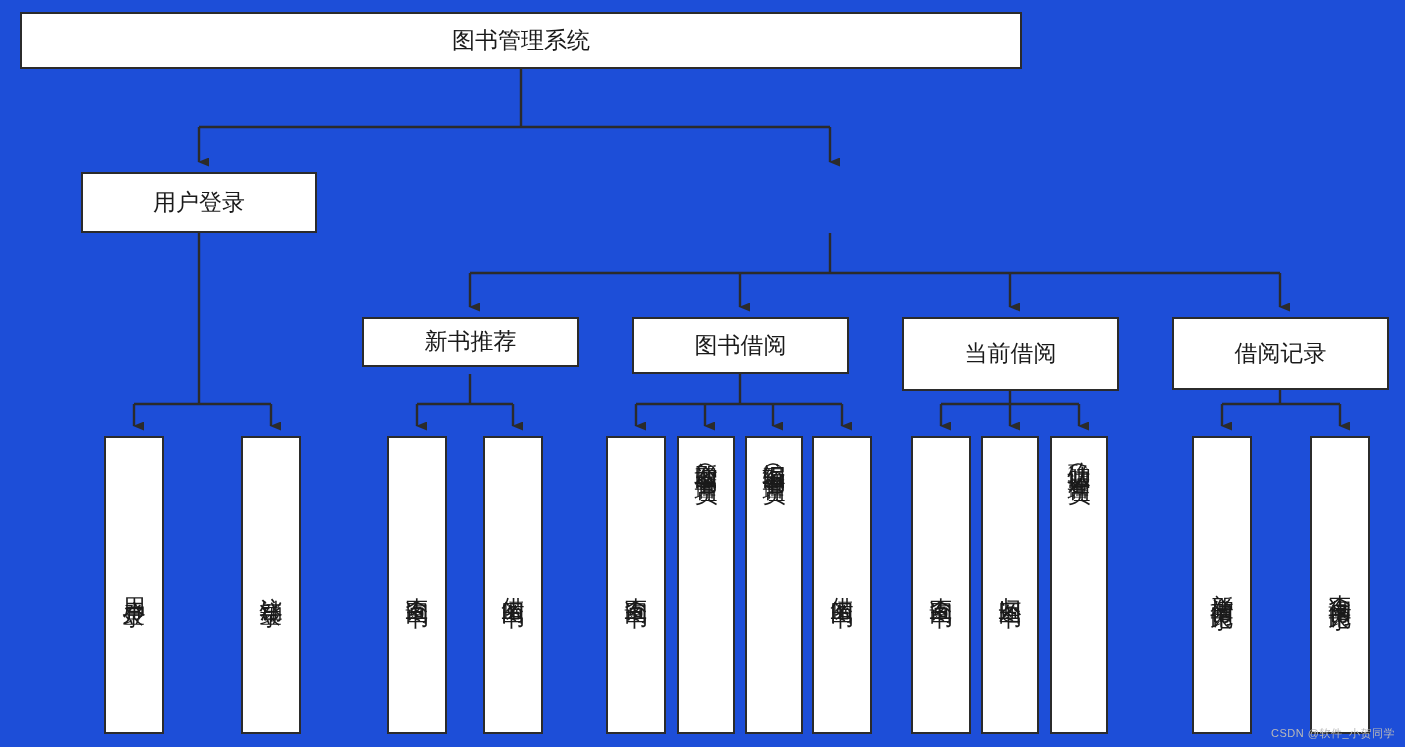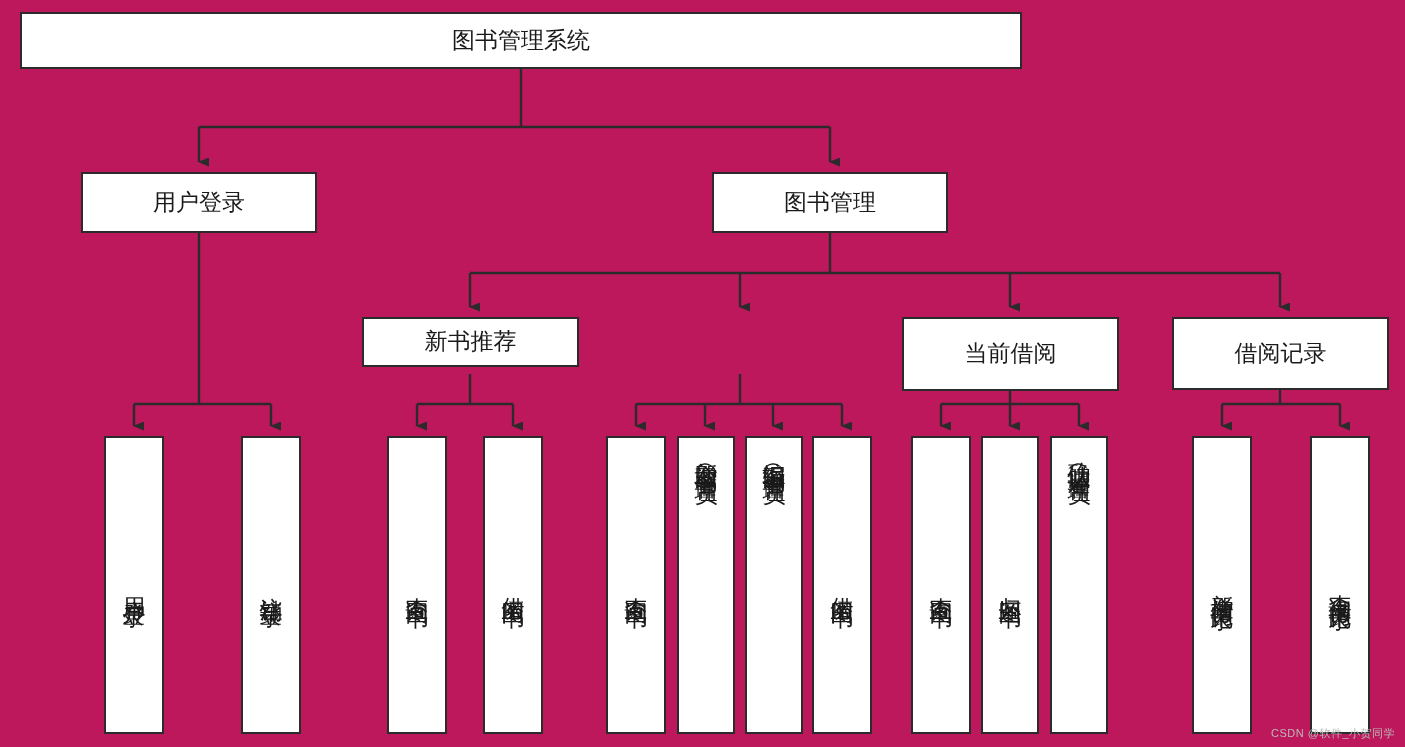--- a/index.html
+++ b/index.html
@@ -8,21 +8,21 @@
     padding: 0;
     background: #ffffff;
   }
   body {
     font-family: "Liberation Sans", "DejaVu Sans", sans-serif;
   }
   #diagram-root {
     position: relative;
     width: 1405px;
     height: 747px;
-    background: #be185d;
+    background: #1d4ed8;
     overflow: hidden;
   }
   #edges-svg {
     position: absolute;
     left: 0;
     top: 0;
     width: 1405px;
     height: 747px;
     pointer-events: none;
   }
@@ -137,28 +137,28 @@
   </svg>
 
   <div class="node horiz root" style="left:20px; top:12px; width:1002px; height:57px;">
     <span class="node-label">图书管理系统</span>
   </div>
 
   <div class="node horiz" style="left:81px; top:172px; width:236px; height:61px;">
     <span class="node-label">用户登录</span>
   </div>
 
-  <div class="node horiz" style="left:712px; top:172px; width:236px; height:61px;">
-    <span class="node-label">图书管理</span>
-  </div>
 
   <div class="node horiz" style="left:362px; top:317px; width:217px; height:50px;">
     <span class="node-label">新书推荐</span>
   </div>
 
+  <div class="node horiz" style="left:632px; top:317px; width:217px; height:57px;">
+    <span class="node-label">图书借阅</span>
+  </div>
 
   <div class="node horiz" style="left:902px; top:317px; width:217px; height:74px;">
     <span class="node-label">当前借阅</span>
   </div>
 
   <div class="node horiz" style="left:1172px; top:317px; width:217px; height:73px;align-items:center;">
     <span class="node-label">借阅记录</span>
   </div>
 
   <div class="node vert centered" style="left:104px; top:436px; width:60px; height:298px;">

